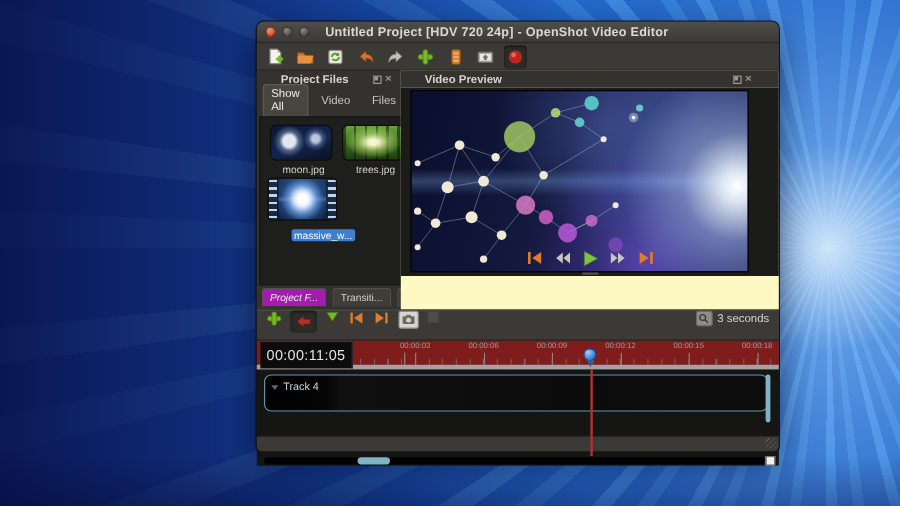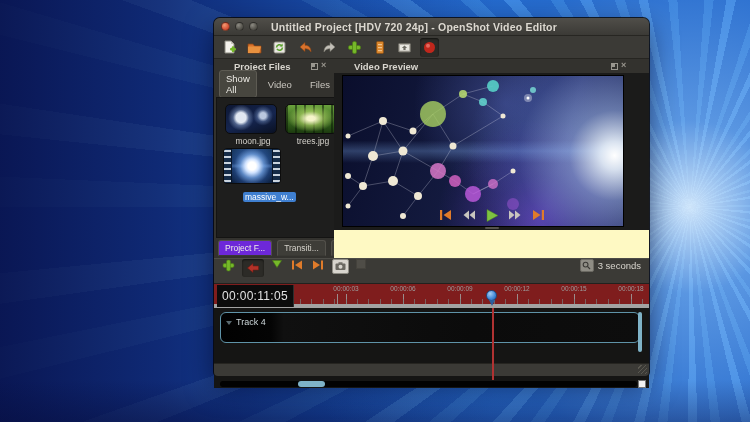--- a/index.html
+++ b/index.html
@@ -92,21 +92,21 @@
       linear-gradient(#16365c, #0d2547 60%, #0a1c38);
     border:1px solid #0c0c0c;
   }
   .thumb-film::before, .thumb-film::after { content:""; position:absolute; top:0; bottom:0; width:7px;
     background:repeating-linear-gradient(to bottom, #c9d3de 1px 3px, #152b47 3px 7px); }
   .thumb-film::before { left:0; border-right:1px solid #0a1628; }
   .thumb-film::after { right:0; border-left:1px solid #0a1628; }
 
   .panel-tabs { position:absolute; left:0; bottom:0; right:0; height:20px; display:flex; align-items:flex-end; gap:5px; padding:0 4px 2px 4px; background:#33322e; }
   .ptab { font-size:8.5px; color:#d4d1ca; background:#3e3d38; border:1px solid #52504a; border-bottom-color:#3a3934; border-radius:3px 3px 0 0; padding:2px 6px; white-space:nowrap; }
-  .ptab.selected { background:#6d28d9; color:#efede7; }
+  .ptab.selected { background:#a21caf; color:#efede7;font-style:italic; }
 
   .right-panel { position:absolute; left:120px; top:41px; right:0; height:199px; background:#fef9c3; }
   .right-panel .panel-header { background:#33322e; }
   .video-area { position:absolute; left:0; top:14px; right:0; bottom:28px; background:#1b1b1a; }
   .video-box { position:absolute; left:8px; top:2px; width:282px; height:152px; border:1px solid #000; overflow:hidden;
     background:
       radial-gradient(circle at 97% 53%, #ffffff 0%, rgba(235,245,255,.9) 5%, rgba(170,200,250,.5) 16%, rgba(90,130,220,.18) 34%, rgba(0,0,0,0) 52%),
       linear-gradient(to bottom, rgba(0,0,0,0) 43%, rgba(140,190,255,.28) 50%, rgba(0,0,0,0) 58%),
       radial-gradient(circle at 70% 96%, rgba(120,60,210,.55) 0%, rgba(90,50,180,.3) 18%, rgba(0,0,0,0) 42%),
       radial-gradient(circle at 58% 18%, rgba(80,95,175,.5) 0%, rgba(0,0,0,0) 45%),

